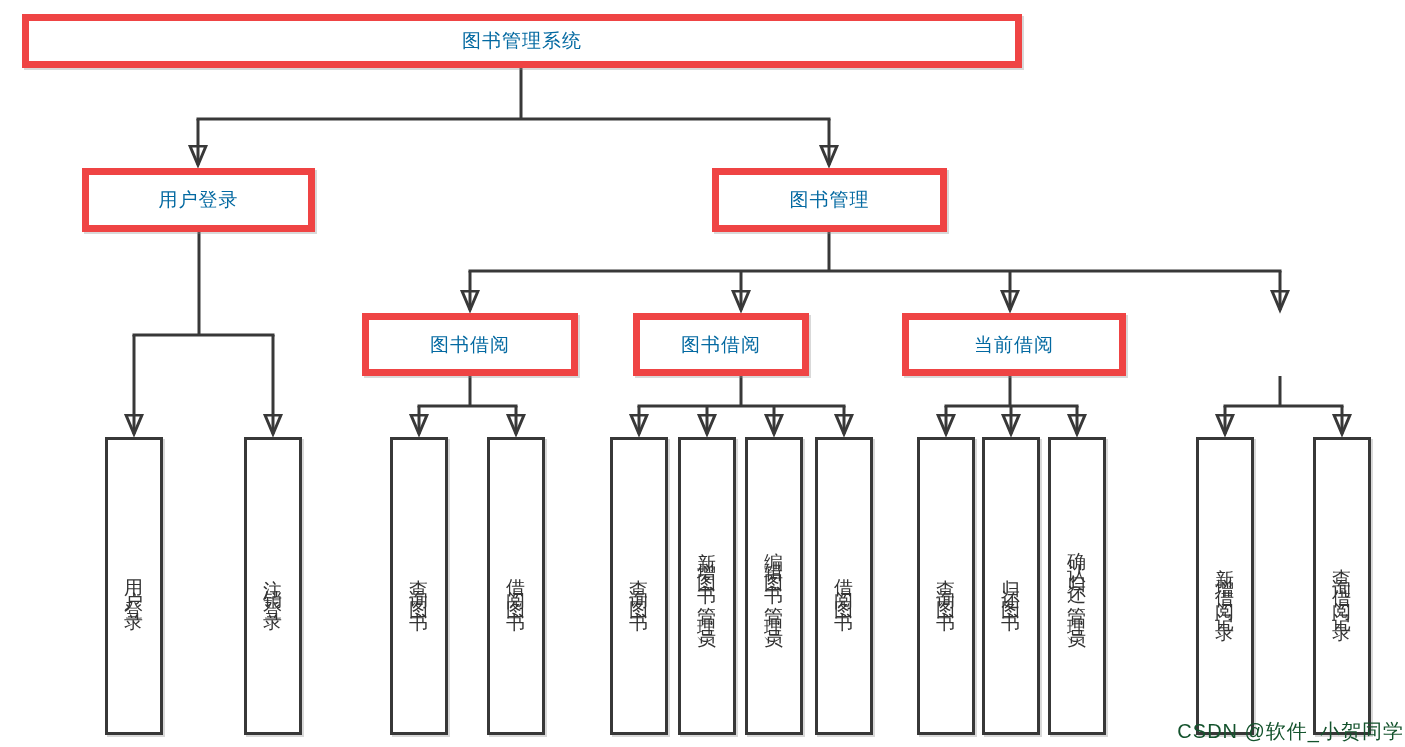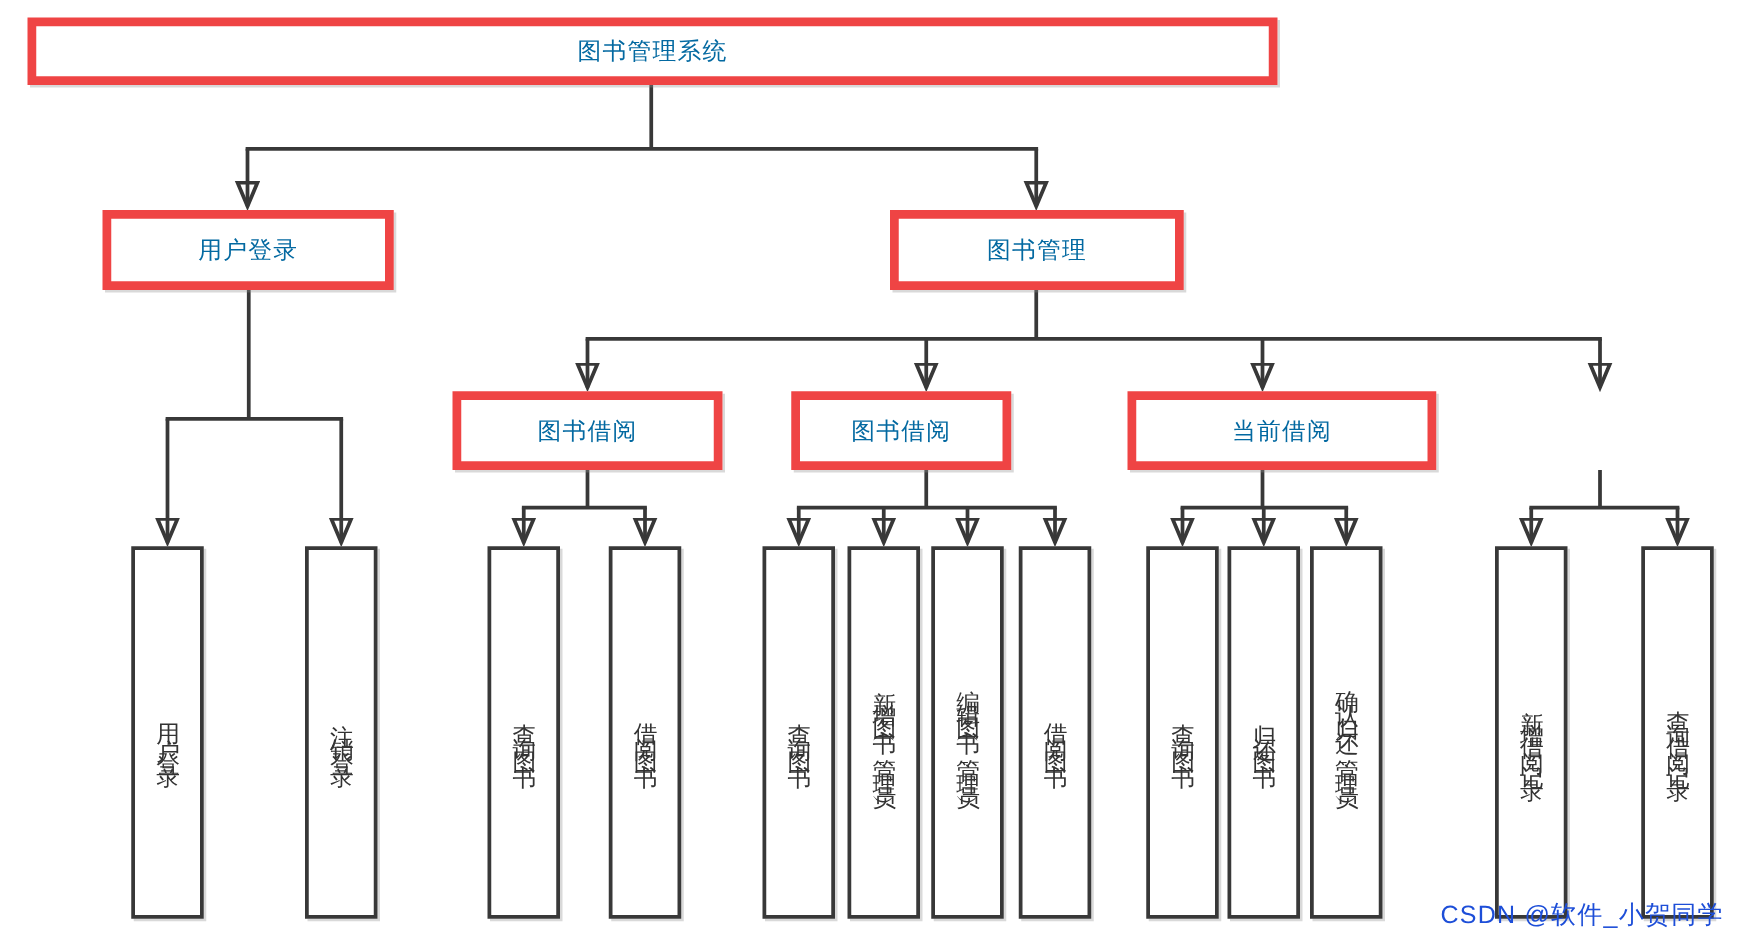--- a/index.html
+++ b/index.html
@@ -49,24 +49,24 @@
     writing-mode: vertical-rl;
     text-orientation: mixed;
     font-size: 19px;
     letter-spacing: 11px;
     color: #333333;
     line-height: 1;
     white-space: nowrap;
   }
   .watermark {
     position: absolute;
-    right: 26px;
+    right: 1px;
     bottom: 2px;
     font-size: 20px;
-    color: #1d4ed8;
+    color: #14532d;
     letter-spacing: 1px;
     z-index: 5;
   }
 </style>
 </head>
 <body>
 
 <div id="canvas">
 
   <svg id="connectors" viewBox="0 0 1405 747" xmlns="http://www.w3.org/2000/svg">
@@ -131,21 +131,21 @@
     </g>
   </svg>
 
   <div class="box" style="left:22px; top:14px; width:1000px; height:54px;">图书管理系统</div>
 
   <div class="box" style="left:82px; top:168px; width:233px; height:64px;">用户登录</div>
   <div class="box" style="left:712px; top:168px; width:235px; height:64px;">图书管理</div>
 
   <div class="box" style="left:362px; top:313px; width:216px; height:63px;">图书借阅</div>
   <div class="box" style="left:633px; top:313px; width:176px; height:63px;">图书借阅</div>
-  <div class="box" style="left:902px; top:313px; width:247px; height:63px;">当前借阅</div>
+  <div class="box" style="left:902px; top:313px; width:224px; height:63px;">当前借阅</div>
 
   <div class="leaf" style="left:105px;">
     <span class="vtext">用户登录</span>
   </div>
   <div class="leaf" style="left:244px;">
     <span class="vtext">注销登录</span>
   </div>
   <div class="leaf" style="left:390px;">
     <span class="vtext">查询图书</span>
   </div>

